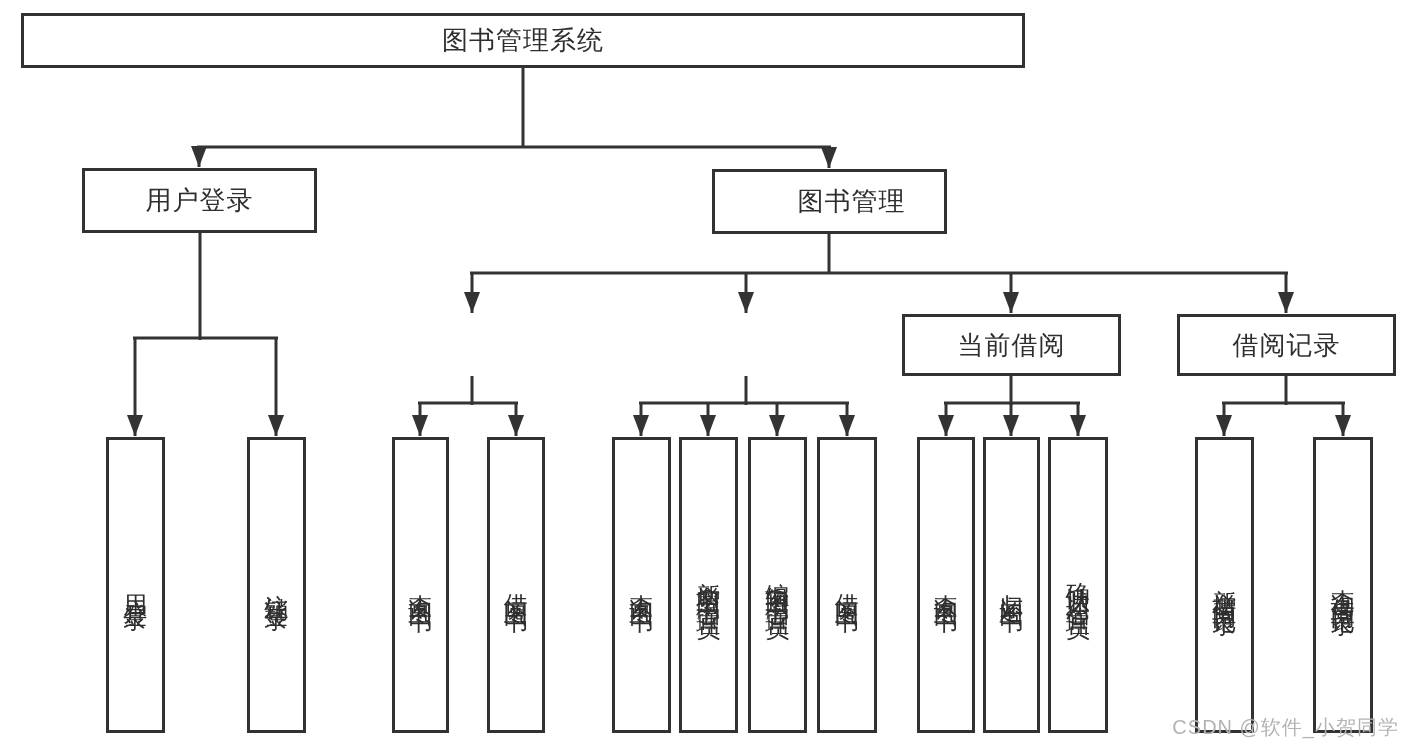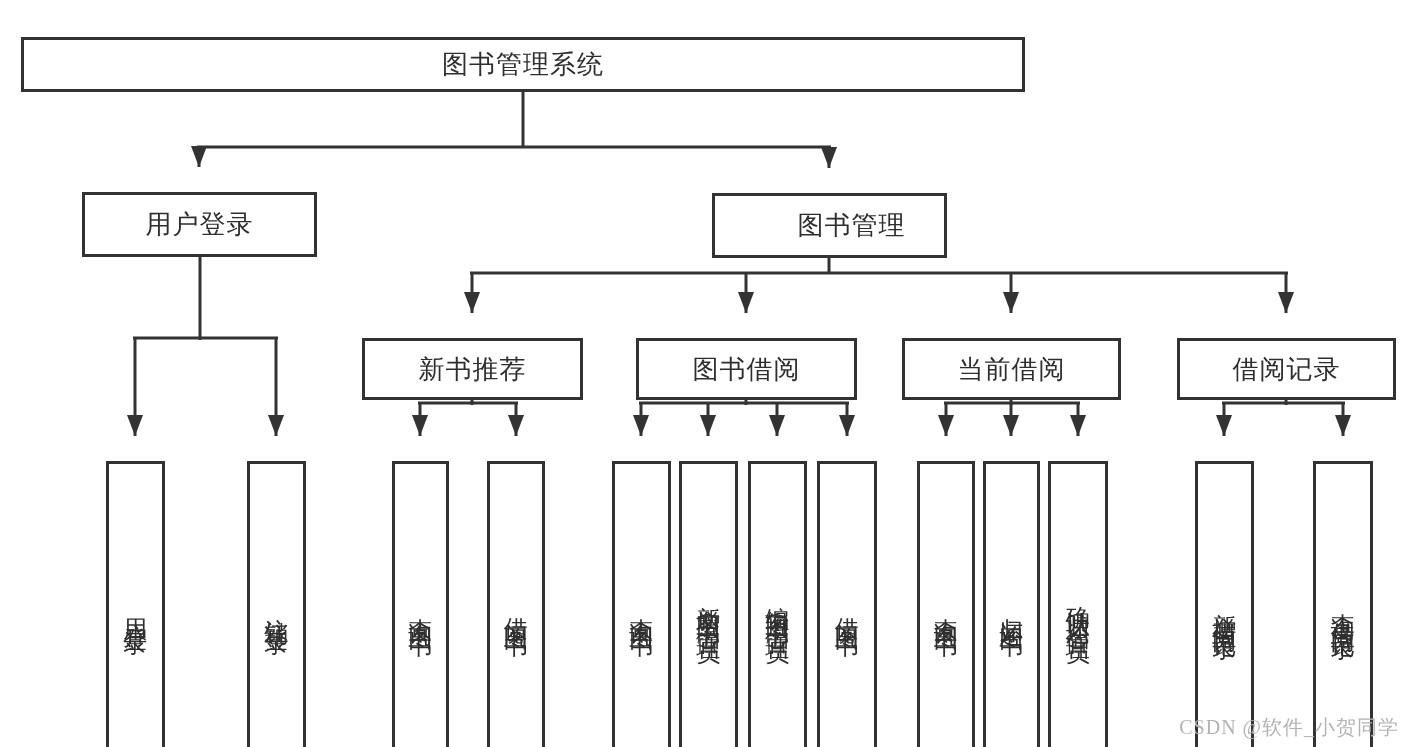--- a/index.html
+++ b/index.html
@@ -5,31 +5,31 @@
   html,body { margin:0; padding:0; background:#ffffff; }
   .stage {
     position:relative; width:1405px; height:747px; background:#ffffff;
     font-family:"Liberation Sans", sans-serif; overflow:hidden;
   }
   svg.wires { position:absolute; left:0; top:0; z-index:0; }
   .box {
     position:absolute; box-sizing:border-box;
     border:3px solid #323232; background:#ffffff;
     display:flex; align-items:center; justify-content:center;
-    color:#2e2e2e; z-index:1;margin-top:24px;
+    color:#2e2e2e; z-index:1;
   }
   .hbox { font-size:26px; letter-spacing:1px; }
   .vbox .vtext {
     writing-mode:vertical-rl; text-orientation:mixed;
     font-size:24px; line-height:1.15; letter-spacing:5px;
     white-space:nowrap;
   }
   .watermark {
     position:absolute; right:6px; bottom:6px; z-index:2;
-    color:#b3b3b3; font-size:20px; letter-spacing:1px;font-family:Liberation Serif, serif;
+    color:#b3b3b3; font-size:20px; letter-spacing:1px;
   }
 </style>
 </head>
 <body>
 
 <div class="stage">
 
   <svg class="wires" width="1405" height="747" viewBox="0 0 1405 747">
     <defs>
       <marker id="ah" markerUnits="userSpaceOnUse" markerWidth="24" markerHeight="18" refX="21" refY="8" orient="auto">
@@ -78,22 +78,20 @@
       <line x1="1224" y1="403" x2="1224" y2="436" marker-end="url(#ah)"></line>
       <line x1="1343" y1="403" x2="1343" y2="436" marker-end="url(#ah)"></line>
     </g>
   </svg>
 
   <div class="box hbox" style="left:21px; top:13px; width:1004px; height:55px;">图书管理系统</div>
 
   <div class="box hbox" style="left:82px; top:168px; width:235px; height:65px;">用户登录</div>
   <div class="box hbox" style="left:712px; top:169px; width:235px; height:65px;padding-left:44px;">图书管理</div>
 
-  <div class="box hbox" style="left:362px; top:314px; width:221px; height:62px;">新书推荐</div>
-  <div class="box hbox" style="left:636px; top:314px; width:221px; height:62px;">图书借阅</div>
   <div class="box hbox" style="left:1177px; top:314px; width:219px; height:62px;">借阅记录</div>
   <div class="box hbox" style="left:902px; top:314px; width:219px; height:62px;">当前借阅</div>
 
   <div class="box vbox" style="left:106px; top:437px; width:59px; height:296px;">
     <span class="vtext">用户登录</span>
   </div>
   <div class="box vbox" style="left:247px; top:437px; width:59px; height:296px;">
     <span class="vtext">注销登录</span>
   </div>
 

